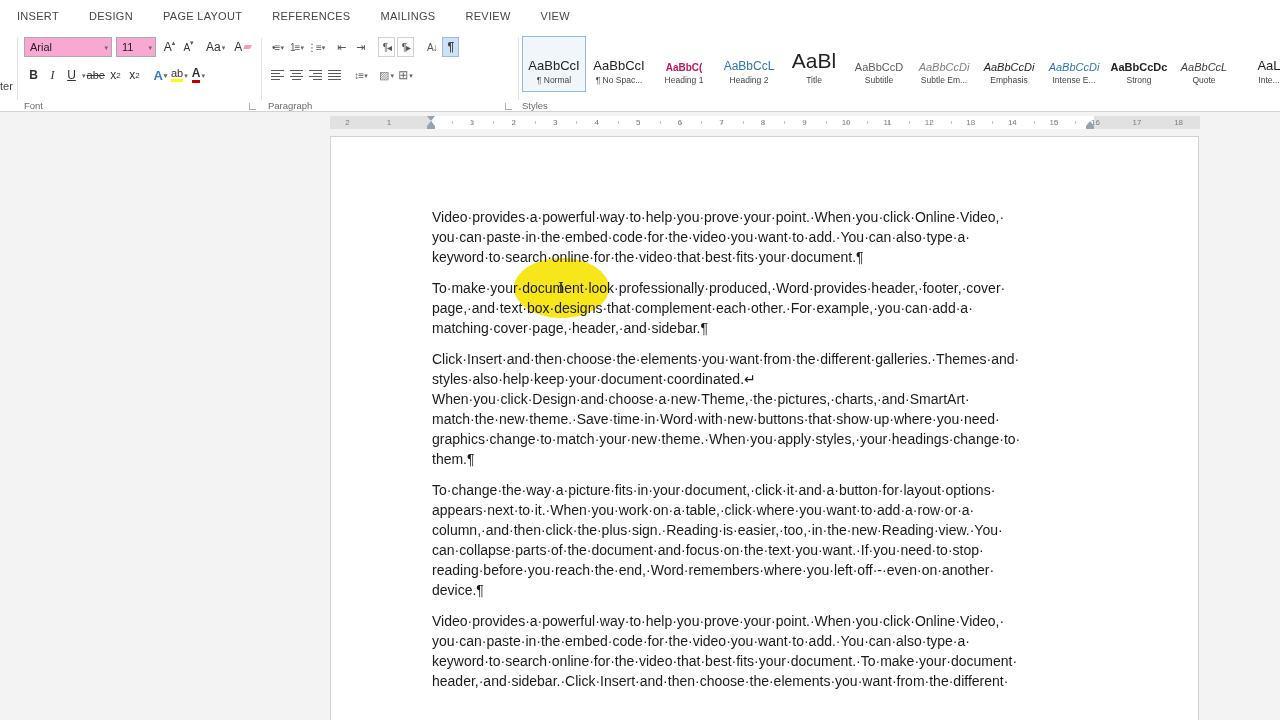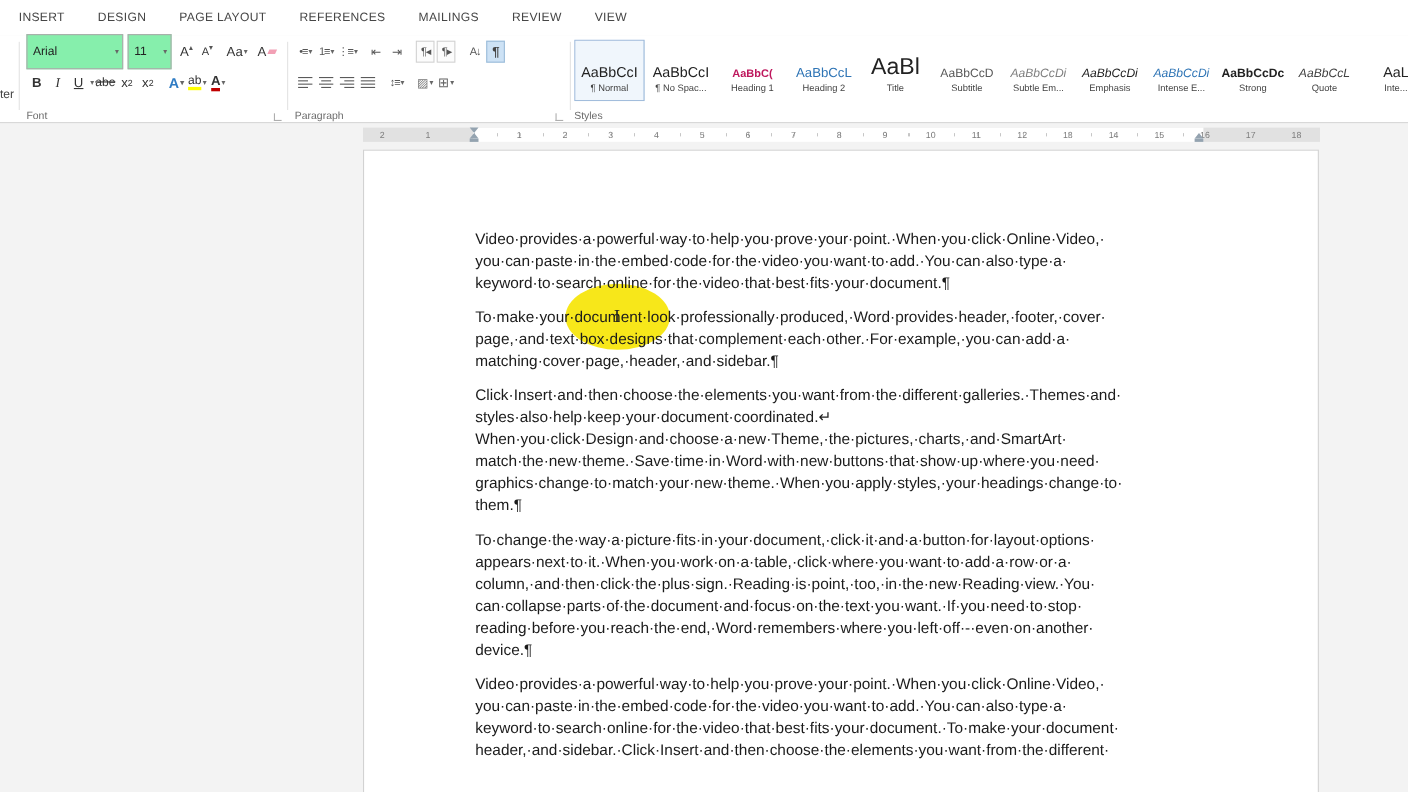--- a/index.html
+++ b/index.html
@@ -22,21 +22,21 @@
   .group { position:absolute; top:4px; height:72px; }
   .r1,.r2 { position:absolute; left:0; display:flex; align-items:center; white-space:nowrap; }
   .r1 { top:0; height:22px; } .r2 { top:28px; height:22px; }
   .glabel { position:absolute; bottom:-3px; left:0; right:0; text-align:left;
             font-size:9.5px; color:#6b6b6b; }
   .launcher { position:absolute; right:2px; bottom:-2px; width:7px; height:7px;
               border-left:1px solid #9a9a9a; border-bottom:1px solid #9a9a9a; opacity:.8; }
 
   .fp-partial { position:absolute; left:0; top:48px; font-size:11px; color:#444; }
 
-  .combo { height:32px; border:1px solid #ababab; background:#86efac; display:inline-flex;
+  .combo { height:20px; border:1px solid #ababab; background:#f9a8d4; display:inline-flex;
            align-items:center; font-size:11px; color:#222; padding:0 3px 0 5px; margin-right:4px; }
   .combo .dd { margin-left:6px; }
   .dd { font-size:7px; color:#666; margin-left:1px; line-height:1; }
   .tinyarrow { font-size:7px; color:#555; position:relative; top:-4px; }
 
   .rbtn { height:20px; min-width:17px; display:inline-flex; align-items:center; justify-content:center;
           font-size:12px; color:#333; margin:0 1px; cursor:default; position:relative; }
   .rbtn sub, .rbtn sup { font-size:8px; }
   .gap { width:7px; }
   .boxed { border:1px solid #d2d2d2; background:#fcfcfc; }
@@ -374,21 +374,21 @@
           <div class="dline">Click·Insert·and·then·choose·the·elements·you·want·from·the·different·galleries.·Themes·and·</div>
           <div class="dline">styles·also·help·keep·your·document·coordinated.↵</div>
           <div class="dline">When·you·click·Design·and·choose·a·new·Theme,·the·pictures,·charts,·and·SmartArt·</div>
           <div class="dline">match·the·new·theme.·Save·time·in·Word·with·new·buttons·that·show·up·where·you·need·</div>
           <div class="dline">graphics·change·to·match·your·new·theme.·When·you·apply·styles,·your·headings·change·to·</div>
           <div class="dline">them.¶</div>
         </div>
         <div class="para">
           <div class="dline">To·change·the·way·a·picture·fits·in·your·document,·click·it·and·a·button·for·layout·options·</div>
           <div class="dline">appears·next·to·it.·When·you·work·on·a·table,·click·where·you·want·to·add·a·row·or·a·</div>
-          <div class="dline">column,·and·then·click·the·plus·sign.·Reading·is·point,·too,·in·the·new·Reading·view.·You·</div>
+          <div class="dline">column,·and·then·click·the·plus·sign.·Reading·is·easier,·too,·in·the·new·Reading·view.·You·</div>
           <div class="dline">can·collapse·parts·of·the·document·and·focus·on·the·text·you·want.·If·you·need·to·stop·</div>
           <div class="dline">reading·before·you·reach·the·end,·Word·remembers·where·you·left·off·-·even·on·another·</div>
           <div class="dline">device.¶</div>
         </div>
         <div class="para">
           <div class="dline">Video·provides·a·powerful·way·to·help·you·prove·your·point.·When·you·click·Online·Video,·</div>
           <div class="dline">you·can·paste·in·the·embed·code·for·the·video·you·want·to·add.·You·can·also·type·a·</div>
           <div class="dline">keyword·to·search·online·for·the·video·that·best·fits·your·document.·To·make·your·document·</div>
           <div class="dline">header,·and·sidebar.·Click·Insert·and·then·choose·the·elements·you·want·from·the·different·</div>
         </div>

